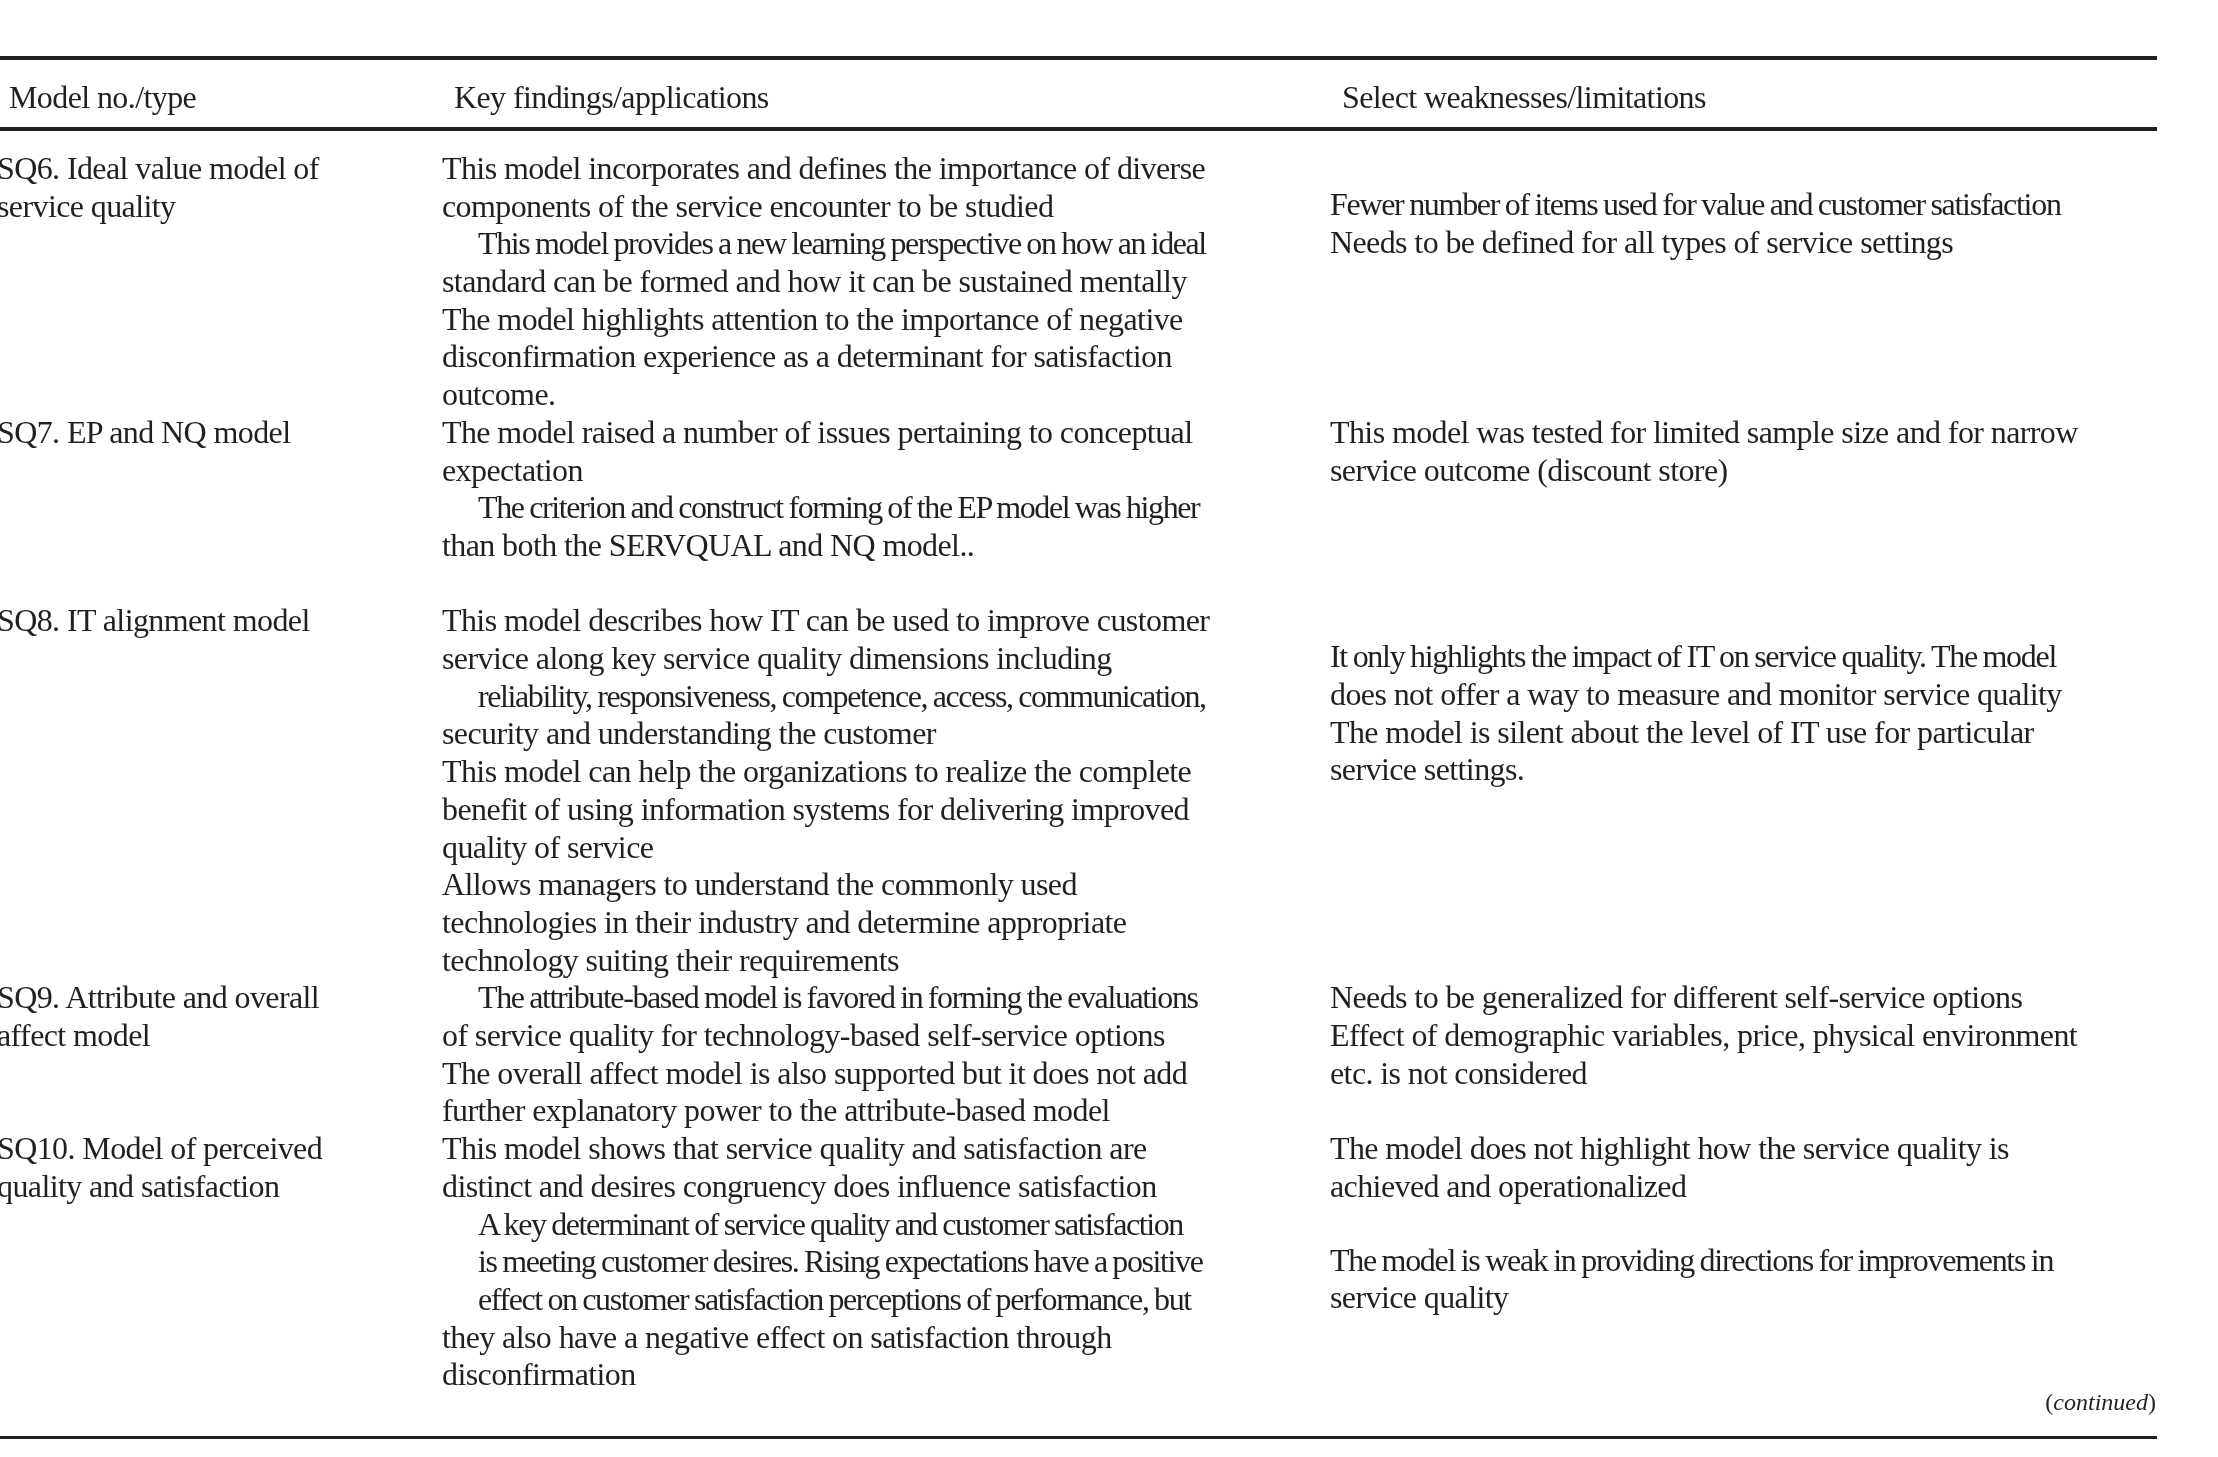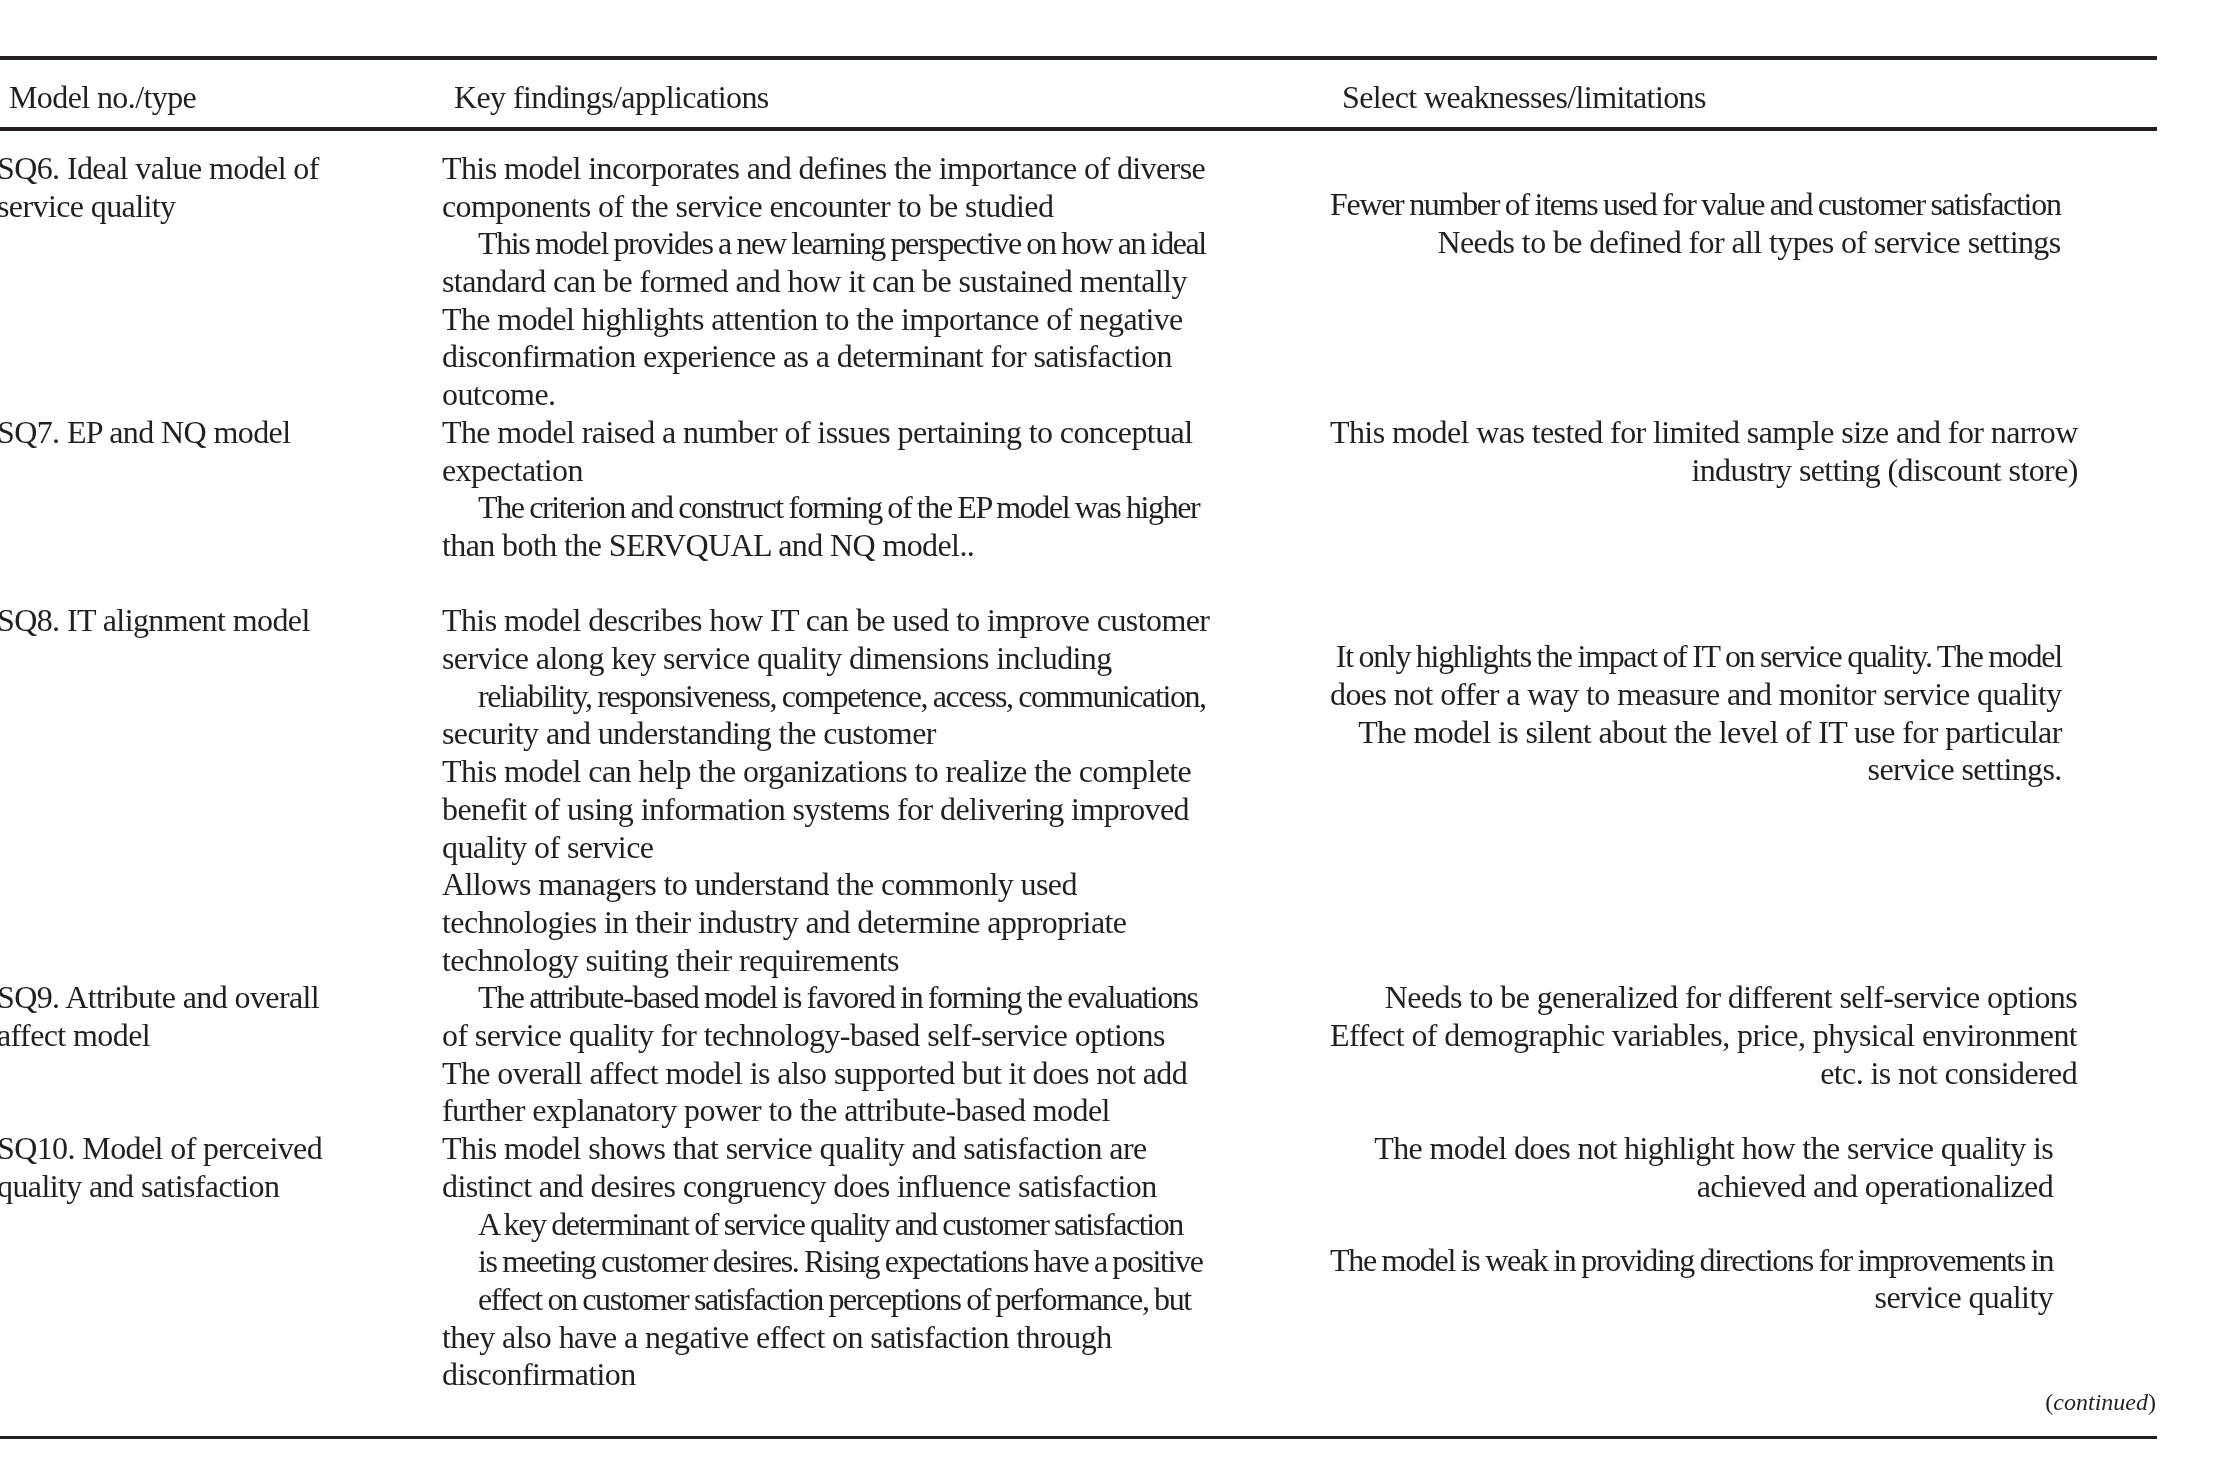--- a/index.html
+++ b/index.html
@@ -35,21 +35,21 @@
   .hcell {
     position: absolute;
     top: 0;
     font-size: 32px;
     line-height: 38px;
     white-space: nowrap;
     letter-spacing: -0.6px;
   }
   .col1 { left: -3px; }
   .col2 { left: 442px; }
-  .col3 { left: 1330px; text-align: right; }
+  .col3 { left: 1330px; }
 
   .table-body {
     position: absolute;
     top: 150px;
     left: 0;
     width: 1908px;
   }
   .row {
     position: relative;
     width: 2218px;
@@ -119,21 +119,21 @@
       <span class="line">SQ7. EP and NQ model</span>
     </div>
     <div class="cell col2">
       <span class="line">The model raised a number of issues pertaining to conceptual</span>
       <span class="line">expectation</span>
       <span class="line tight">The criterion and construct forming of the EP model was higher</span>
       <span class="line">than both the SERVQUAL and NQ model..</span>
     </div>
     <div class="cell col3">
       <span class="line">This model was tested for limited sample size and for narrow</span>
-      <span class="line">industry setting (discount store)</span>
+      <span class="line">service outcome (discount store)</span>
     </div>
   </div>
 
   <div class="row" style="height:377px">
     <div class="cell col1">
       <span class="line">SQ8. IT alignment model</span>
     </div>
     <div class="cell col2">
       <span class="line">This model describes how IT can be used to improve customer</span>
       <span class="line">service along key service quality dimensions including</span>

